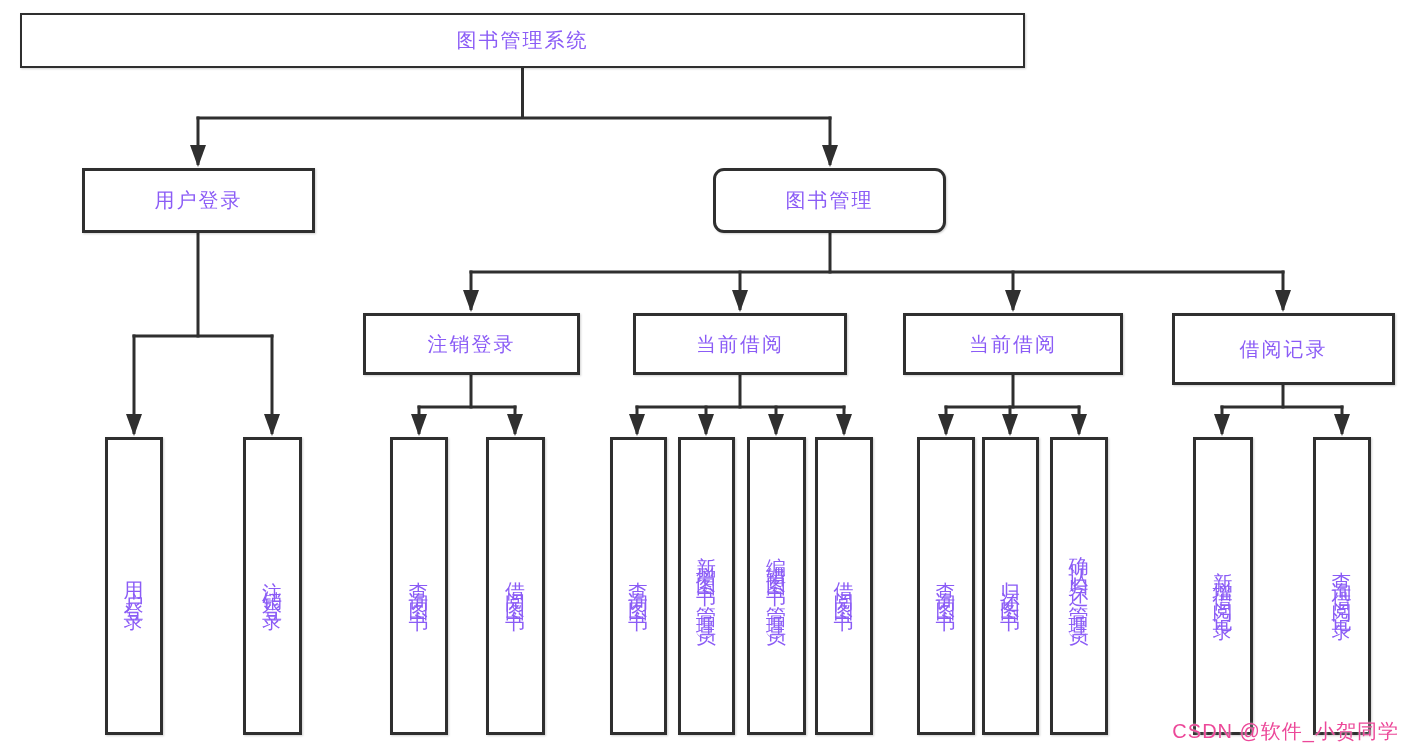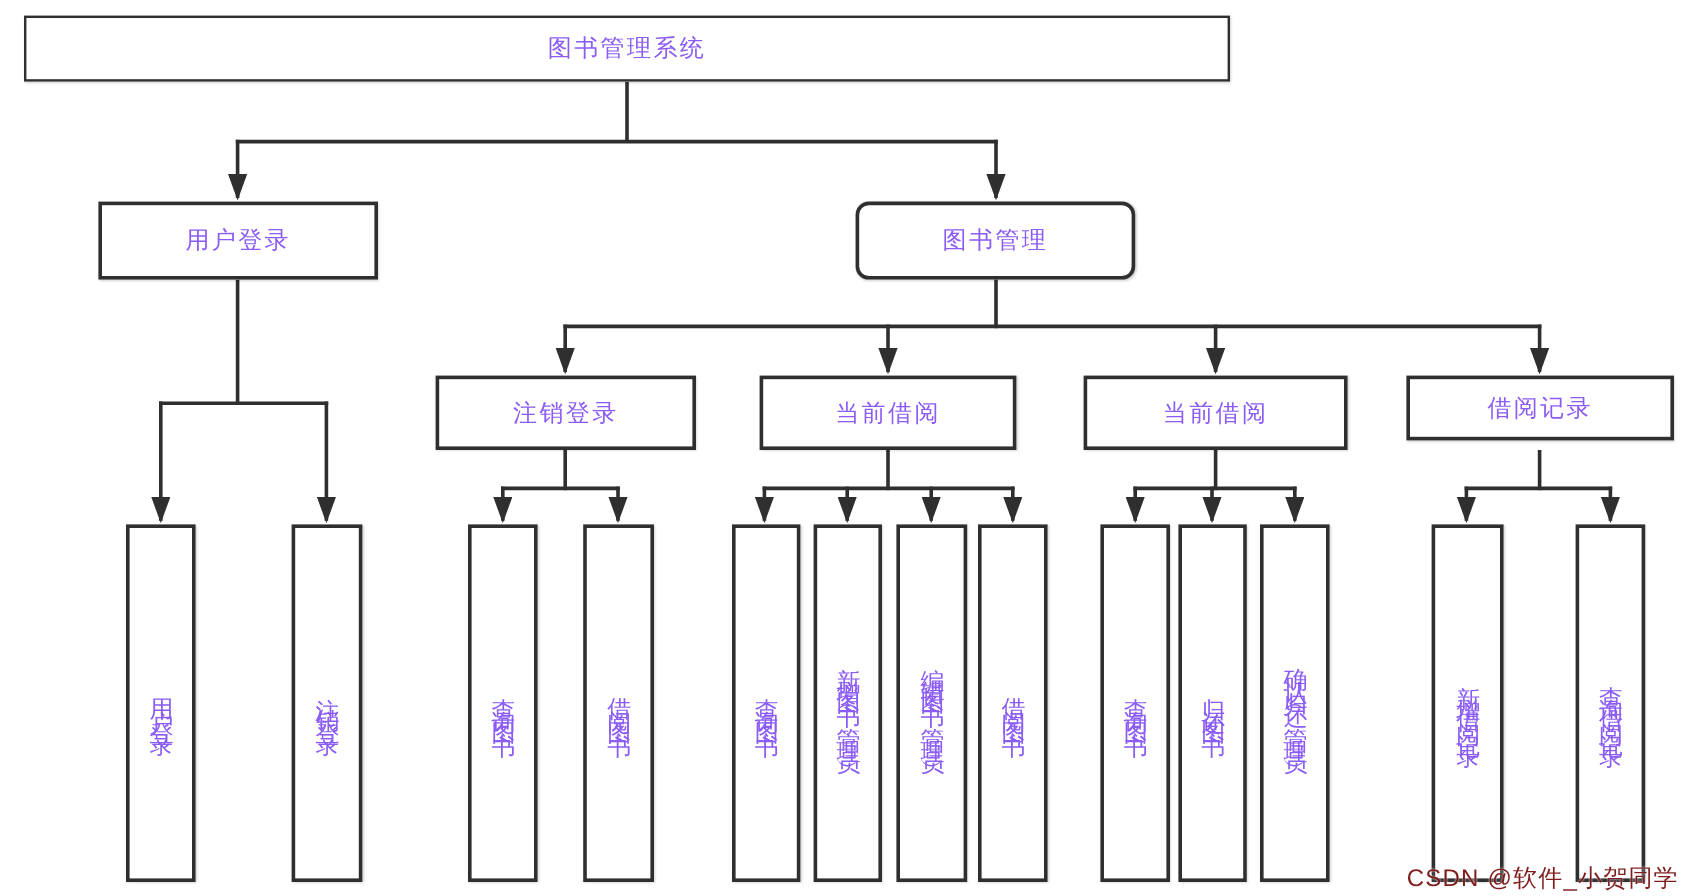--- a/index.html
+++ b/index.html
@@ -16,21 +16,21 @@
     box-shadow:1px 1px 2px rgba(0,0,0,0.18);
   }
   .node.root { border-width:2px; }
   .node .lbl { white-space:nowrap; }
   .node.leaf .lbl {
     writing-mode:vertical-lr; text-orientation:mixed;
     letter-spacing:10px; line-height:1; white-space:normal;
   }
   .watermark {
     position:absolute; right:6px; bottom:2px; z-index:5;
-    font-size:20px; letter-spacing:1px; color:#7f1d1d;
+    font-size:20px; letter-spacing:1px; color:#ec4899;
     text-shadow:0 0 2px #ffffff;
     margin-top:32px;
   }
 </style>
 </head>
 <body>
 
 <div class="stage">
 
   <svg class="wires" viewBox="0 0 1405 747" xmlns="http://www.w3.org/2000/svg">
@@ -96,21 +96,21 @@
 
   <div class="node" style="left:363px; top:313px; width:217px; height:62px;">
     <span class="lbl">注销登录</span>
   </div>
   <div class="node" style="left:633px; top:313px; width:214px; height:62px;">
     <span class="lbl">当前借阅</span>
   </div>
   <div class="node" style="left:903px; top:313px; width:220px; height:62px;text-align:center;">
     <span class="lbl">当前借阅</span>
   </div>
-  <div class="node" style="left:1172px; top:313px; width:223px; height:54px;">
+  <div class="node" style="left:1172px; top:313px; width:223px; height:72px;">
     <span class="lbl">借阅记录</span>
   </div>
 
   <div class="node leaf" style="left:105px; top:437px; width:58px; height:298px;">
     <span class="lbl">用户登录</span>
   </div>
   <div class="node leaf" style="left:243px; top:437px; width:59px; height:298px;">
     <span class="lbl">注销登录</span>
   </div>
 

